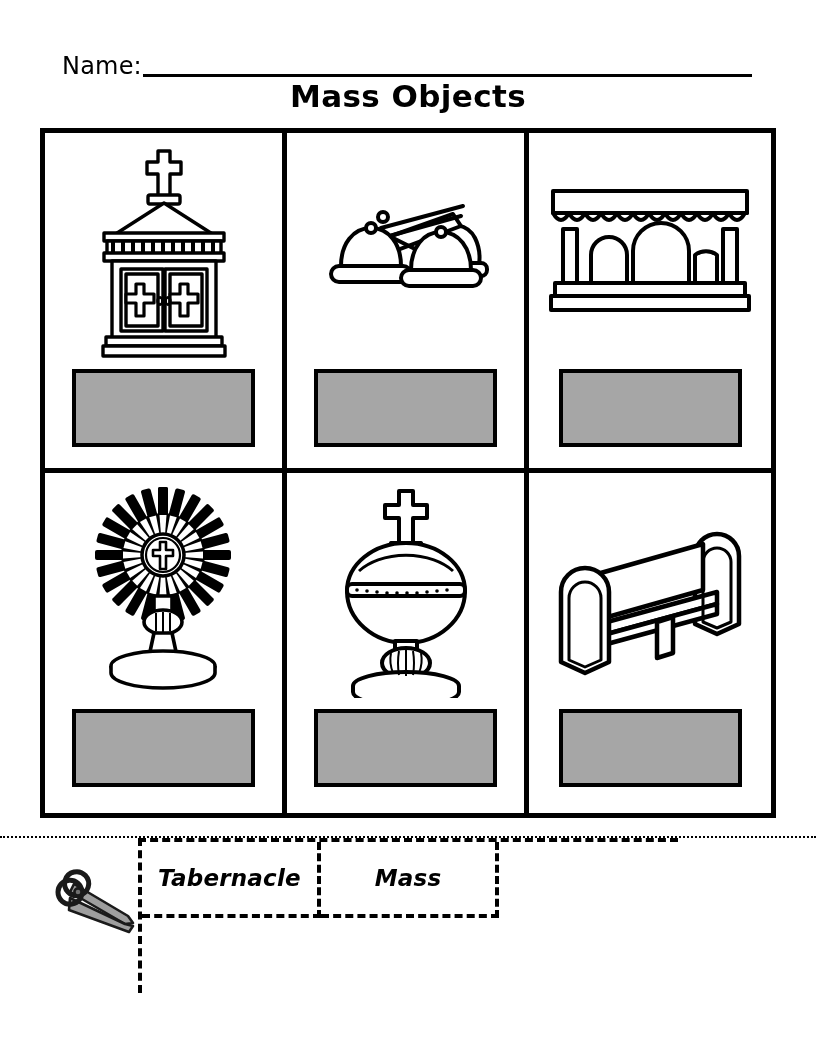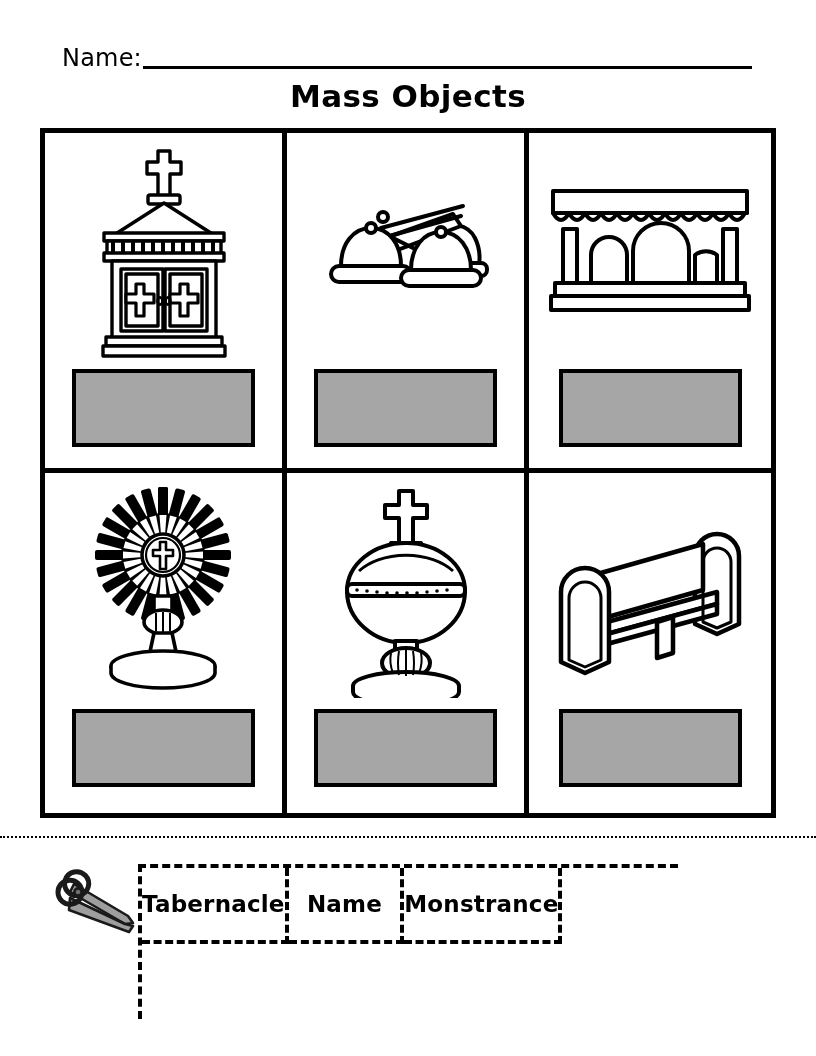--- a/index.html
+++ b/index.html
@@ -14,21 +14,21 @@
     position: relative;
     font-family: "Liberation Sans", sans-serif;
     color: #000000;
     overflow: hidden;
   }
 
   
   .name-row {
     position: absolute;
     left: 62px;
-    top: 38px;
+    top: 46px;
     width: 690px;
     height: 34px;
     display: flex;
     align-items: flex-end;
   }
   .name-label {
     font-size: 24px;
     font-weight: 400;
     letter-spacing: 0.2px;
     line-height: 1;
@@ -121,29 +121,30 @@
     left: 44px;
     top: 862px;
     width: 92px;
     height: 72px;
   }
 
   
   .word-bank {
     position: absolute;
     left: 138px;
-    top: 864px;
+    top: 838px;
     width: 540px;
     height: 155px;
     display: grid;
-    grid-template-columns: 1fr 1fr 1fr 1fr;
+    grid-template-columns: 1fr 1fr 1fr;
     grid-template-rows: 1fr 1fr;
     box-sizing: border-box;
     border-top: 4px dashed #000;
     border-left: 4px dashed #000;
+    font-style: italic;
   }
   .word-cell {
     box-sizing: border-box;
     border-right: 4px dashed #000;
     border-bottom: 4px dashed #000;
     display: flex;
     align-items: center;
     justify-content: center;
     font-size: 23px;
     font-weight: bold;
@@ -460,15 +461,14 @@
 
       <path d="M14 30 a12 12 0 1 1 14 12 a12 12 0 0 1 -14 -12z" fill="none" stroke-width="5"></path>
 
       <circle cx="34" cy="30" r="3.6" fill="#6f6f6f"></circle>
     </g>
   </svg>
 </div>
 
 <div class="word-bank">
   <div class="word-cell">Tabernacle</div>
-  <div class="word-cell">Name</div>
-  <div class="word-cell">Monstrance</div>
+  <div class="word-cell">Mass</div>
 </div>
 
 </body></html>

